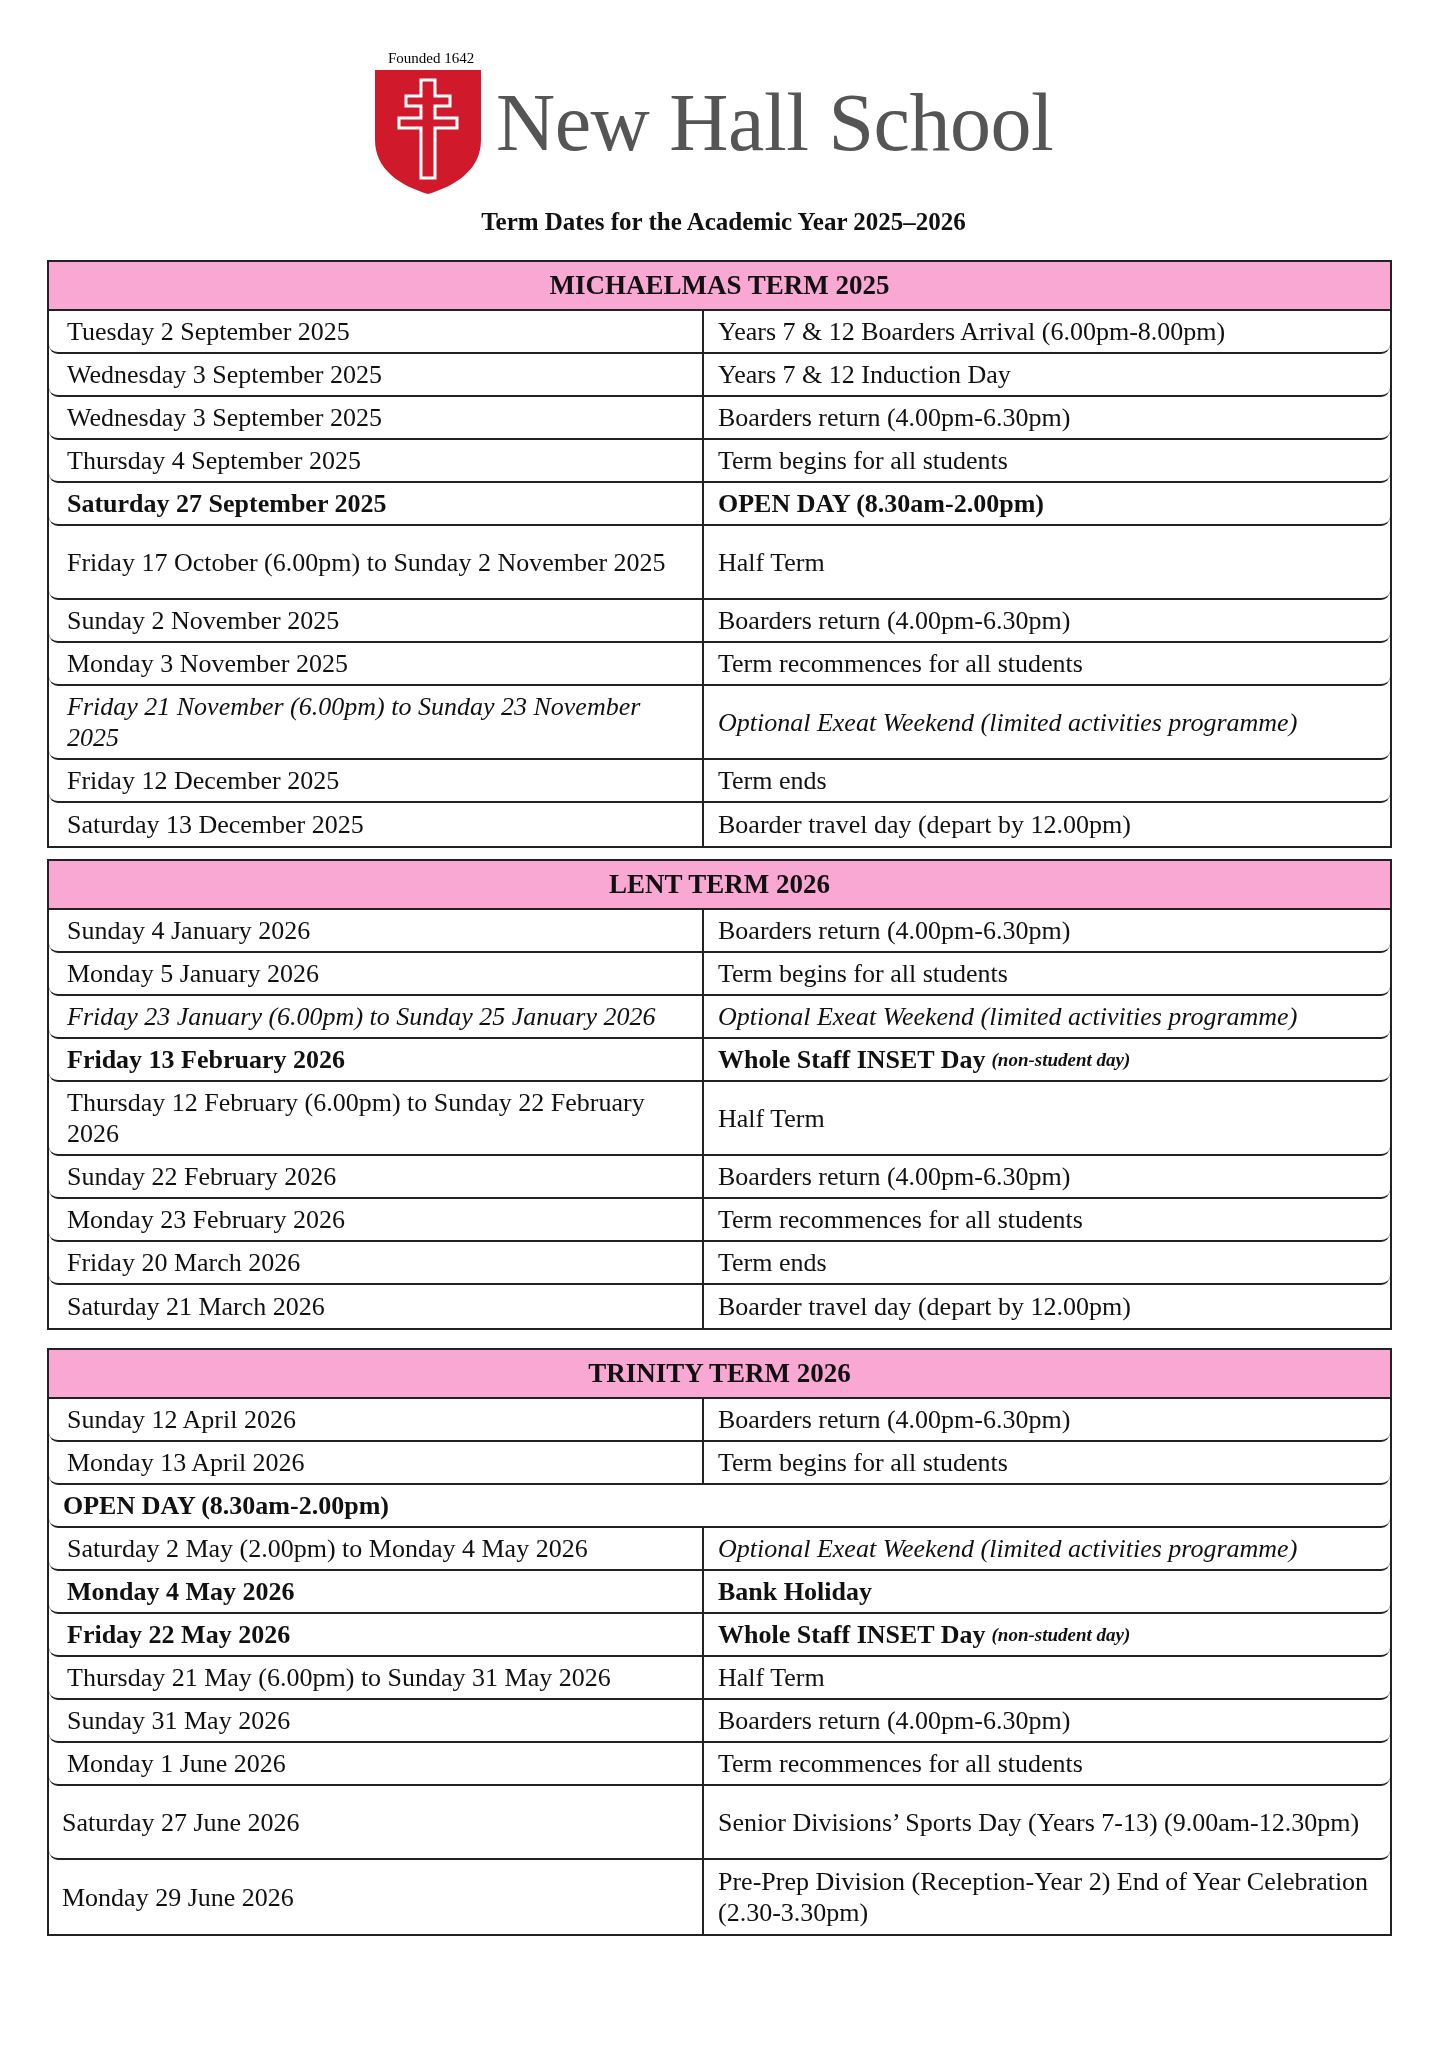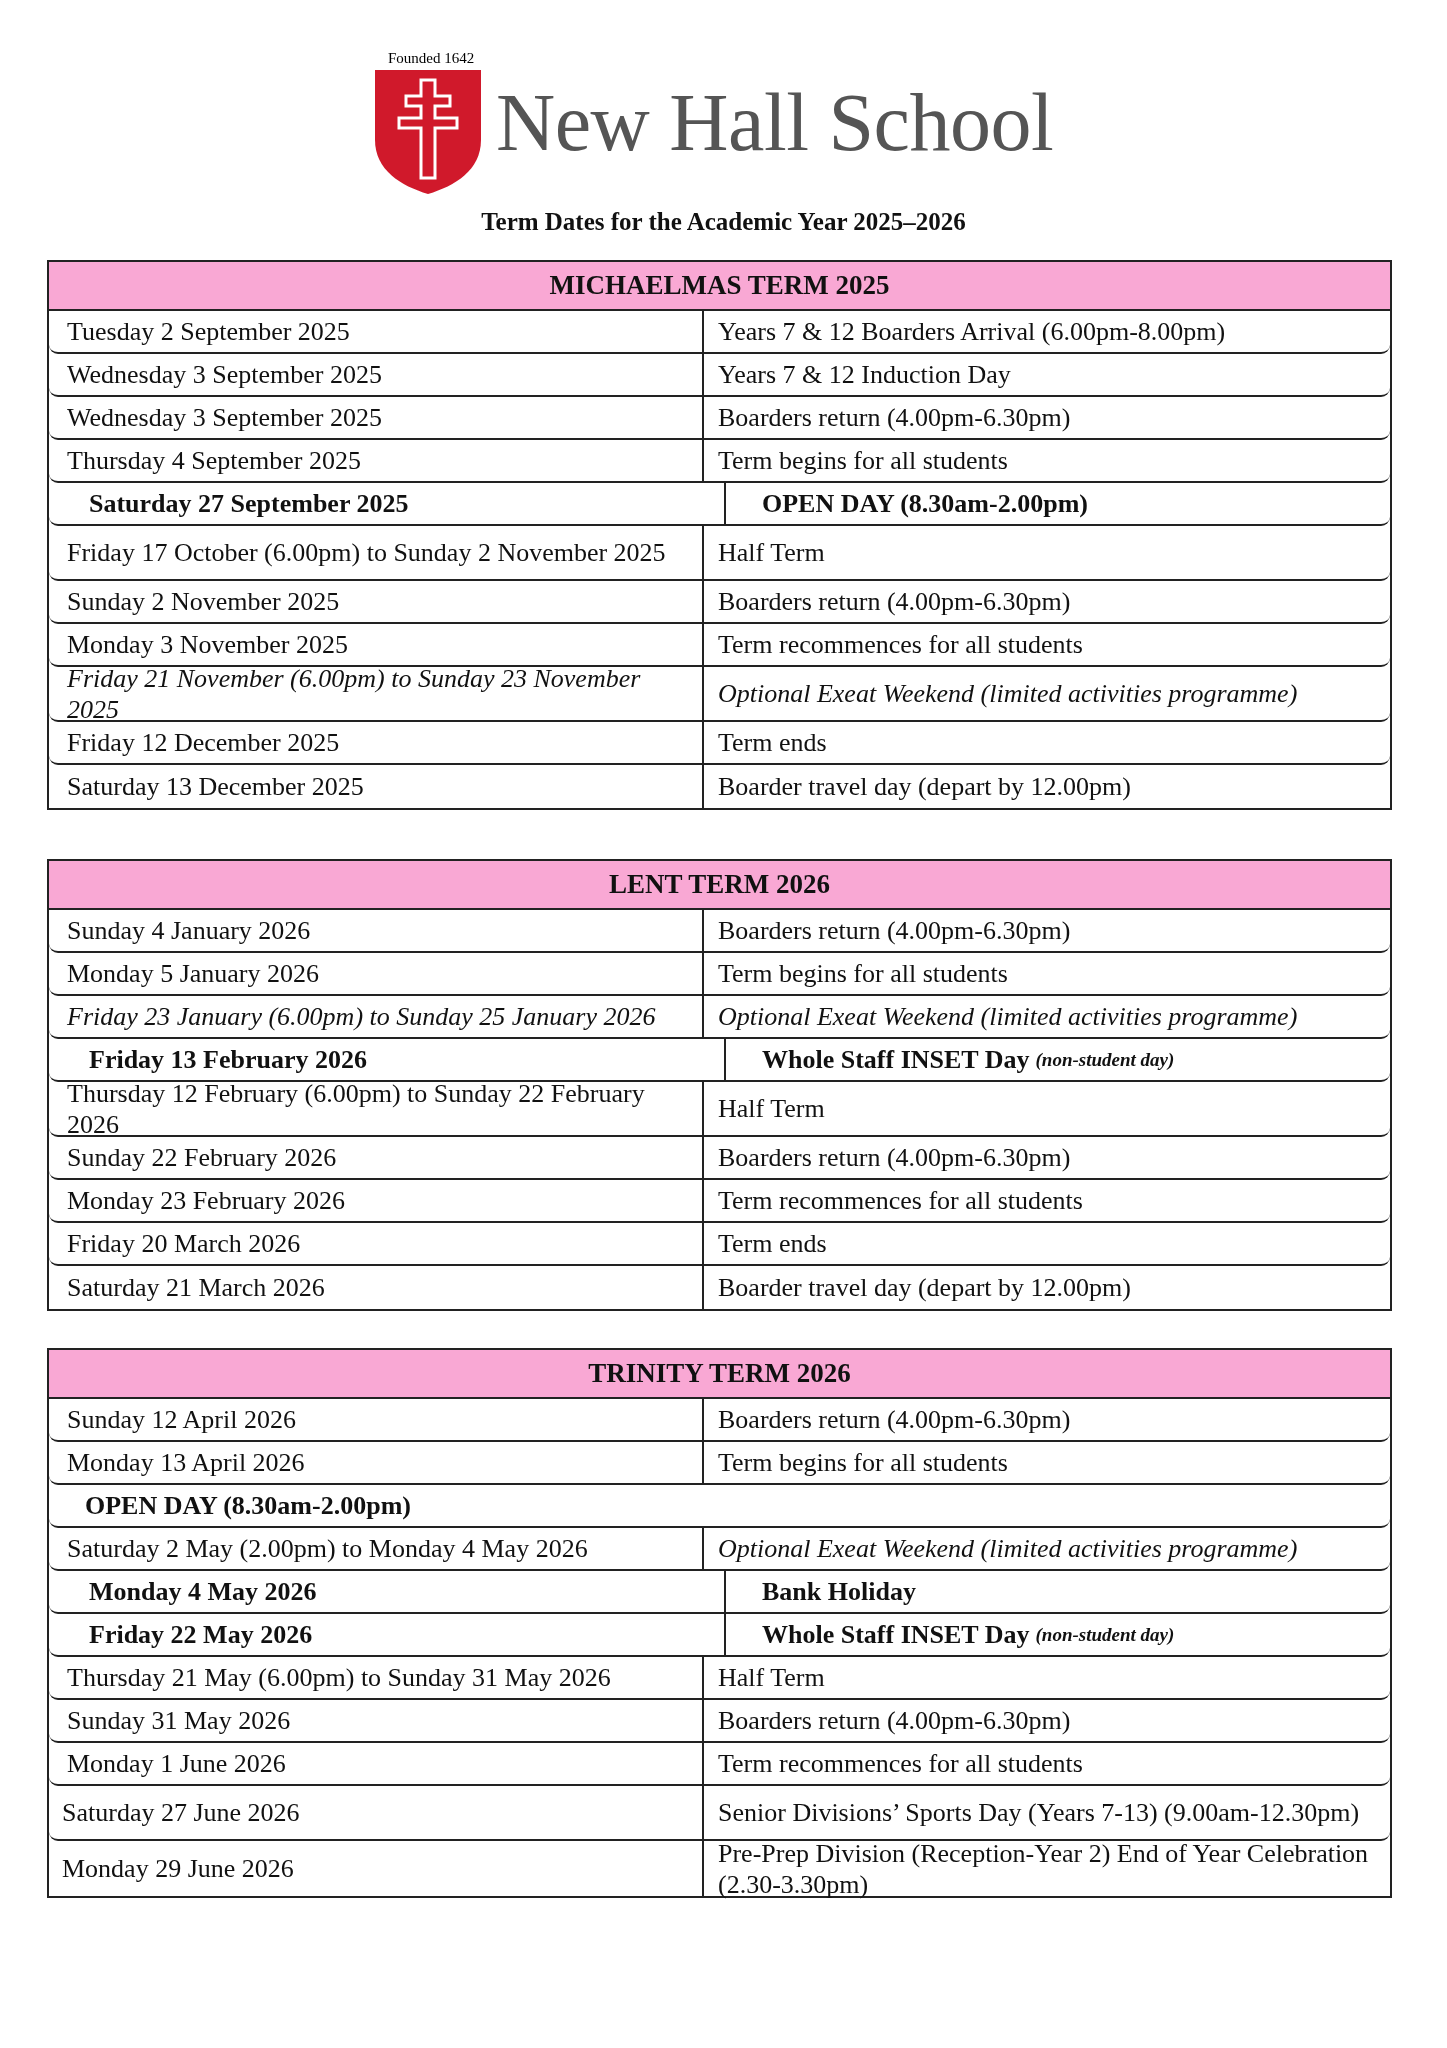--- a/index.html
+++ b/index.html
@@ -30,29 +30,29 @@
   }
   .term-header {
     height: 49px; background: #f9a8d4; border-bottom: 2px solid #222222; box-sizing: border-box;
     display: flex; align-items: center; justify-content: center;
     font-family: "Liberation Serif", serif; font-weight: bold; font-size: 27px; color: #111111;
   }
   .row {
     display: flex; border-bottom: 2px solid #222222; box-sizing: border-box; height: 43px; border-radius: 9px;
   }
   .row:last-child { border-bottom: none; }
-  .row.tall { height: 55px; }
+  .row.tall { height: 74px; }
   .cell {
     box-sizing: border-box; display: flex; align-items: center;
     font-family: "Liberation Serif", serif; font-size: 26px; line-height: 31px; color: #111111;
   }
   .cell.date { width: 655px; padding-left: 18px; padding-right: 10px; border-right: 2px solid #222222; }
   .cell.date.indent-less { padding-left: 13px; }
   .cell.event { flex: 1; padding-left: 14px; padding-right: 10px; }
-  .bold { font-weight: bold; margin-left: 22px; }
+  .bold { font-weight: bold; }
   .italic { font-style: italic; }
   .note { font-weight: bold; font-style: italic; font-size: 19px; margin-left: 6px; }
 </style>
 </head>
 <body>
 
 <div class="logo">
   <div class="founded">Founded 1642</div>
   <svg class="shield" viewBox="0 0 106 124" xmlns="http://www.w3.org/2000/svg">
     <path d="M0 0 H106 V70 C106 100 80 116 53 124 C26 116 0 100 0 70 Z" fill="#d0192b"></path>

